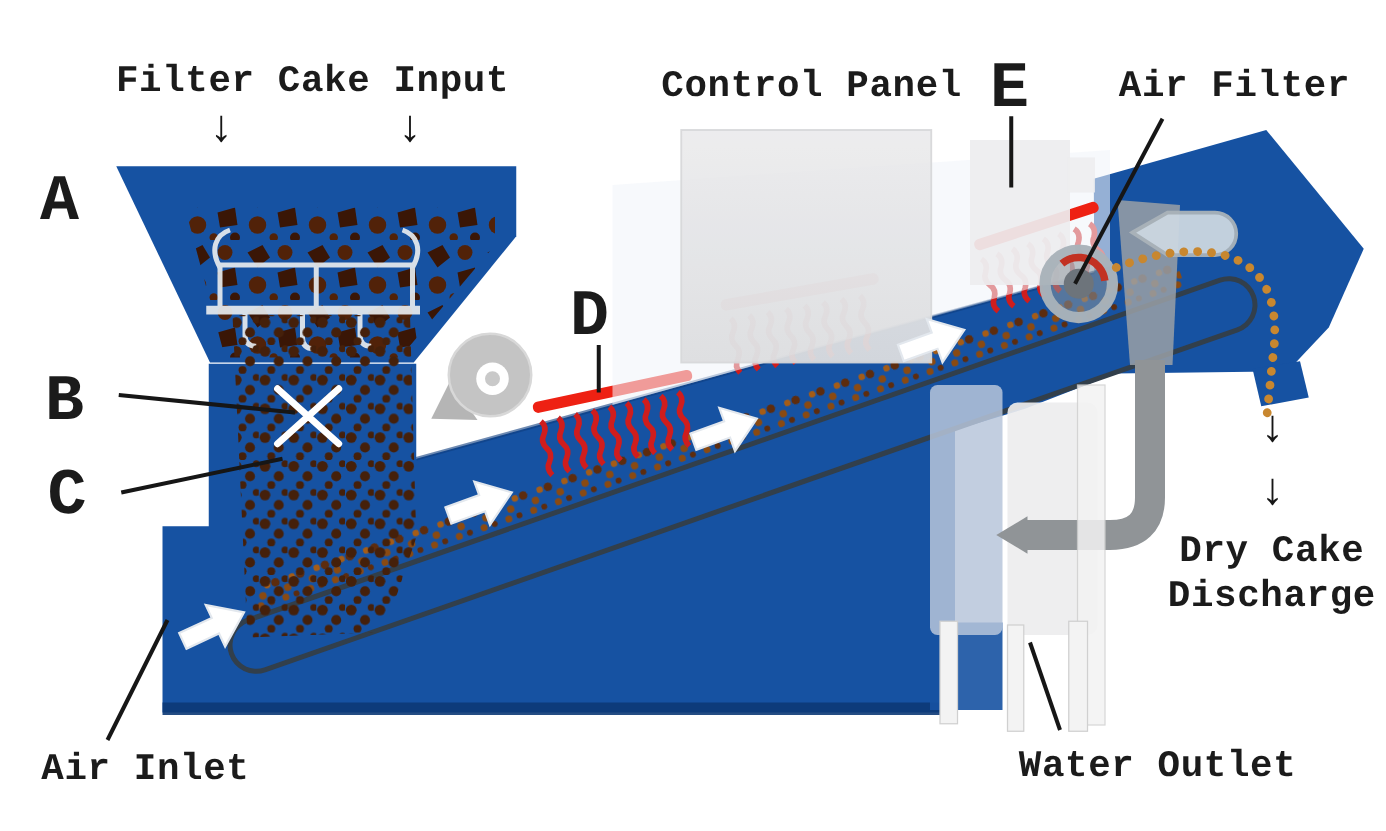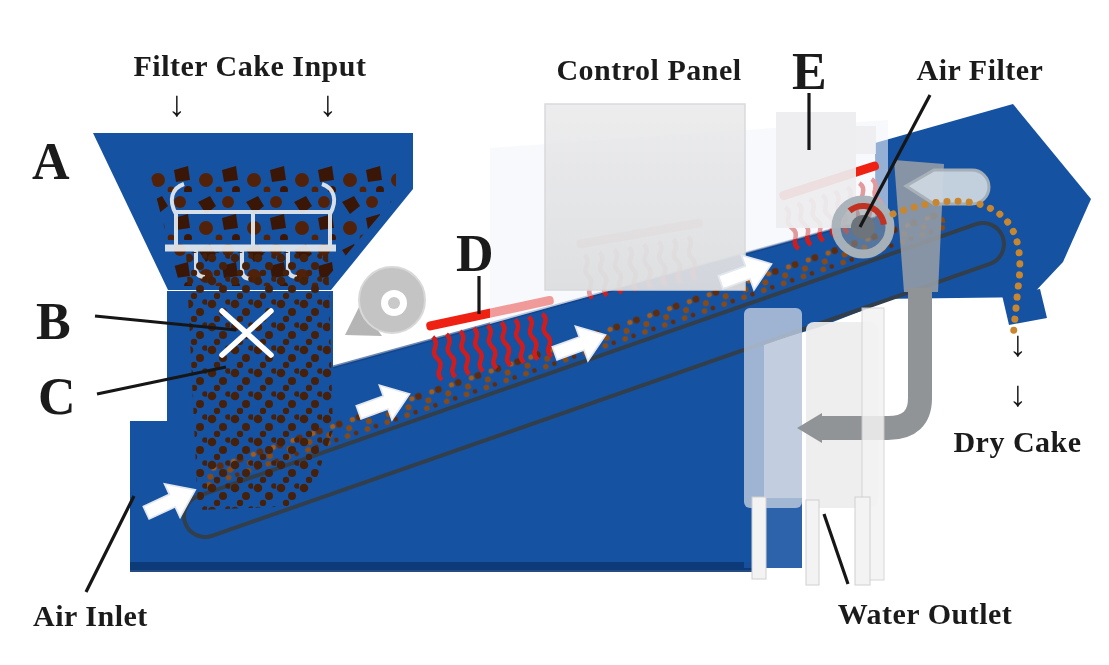--- a/index.html
+++ b/index.html
@@ -1,18 +1,18 @@
 <!DOCTYPE html>
 <html style="--machine_blue: #1652a2; --navy_shadow: #0c3876; --deck_line: #0f3e80; --belt_outline: #323f4b; --heater_red: #ee2113; --coil_red: #cf1d1d; --chunk_brown_dark: #3a1606; --chunk_brown: #512209; --dot_brown: #45200a; --band_dark: #5d2c0e; --band_mid: #8a4a12; --band_orange: #a55c16; --trail_orange: #c8872f; --panel_gray: #ececee; --panel_gray_dark: #dddee0; --box_gray: #ededef; --steel_gray: #9aa0a6; --pipe_gray: #909497; --light_steel: #b7c6da; --tank_white: #ededee; --leg_white: #f3f3f3; --fan_gray: #c4c4c4; --capsule_blue: #ccd7e1; --ring_gray: #aab3ba; --ring_inner: #6d747b; --ring_red: #c23223; --hood_white: #f2f5f9; --arrow_white: #ffffff; --outline_soft: #e3e8ee; --line_black: #161616; --text_black: #1b1b1b;"><head>
 <meta charset="utf-8">
 <style>
   html,body{margin:0;padding:0;background:#ffffff;}
   #stage{
     position:relative;width:1109px;height:665px;background:#ffffff;overflow:hidden;
-    font-family:Liberation Serif, serif;
+    font-family:Liberation Mono, monospace;
   }
   #art{position:absolute;left:0;top:0;}
   .lbl{
     position:absolute;color:var(--text_black,#1b1b1b);font-weight:700;
     white-space:nowrap;line-height:1.08;letter-spacing:0.5px;
   }
   .lbl.center{text-align:center;}
   .marker{font-size:52px;}
   .caption{font-size:30px;}
   .glyph-arrow{
@@ -216,19 +216,20 @@
 <div class="lbl marker" style="left:32px;top:134px;">A</div>
 <div class="lbl marker" style="left:36px;top:294px;">B</div>
 <div class="lbl marker" style="left:38px;top:369px;">C</div>
 <div class="lbl marker" style="left:456px;top:226px;">D</div>
 
 <span class="glyph-arrow" style="left:998px;top:326px;">↓</span>
 <span class="glyph-arrow" style="left:998px;top:376px;">↓</span>
 
 <div class="lbl caption center" style="left:930px;top:424px;width:175px;white-space:normal;line-height:1.2;">
   <span>Dry Cake</span><br>
+  <span>Discharge</span>
 </div>
 
 <div class="lbl caption center" style="left:815px;top:598px;width:220px;">Water Outlet</div>
 
 <div class="lbl caption" style="left:33px;top:600px;">Air Inlet</div>
 
 </div>
 
 </body></html>

